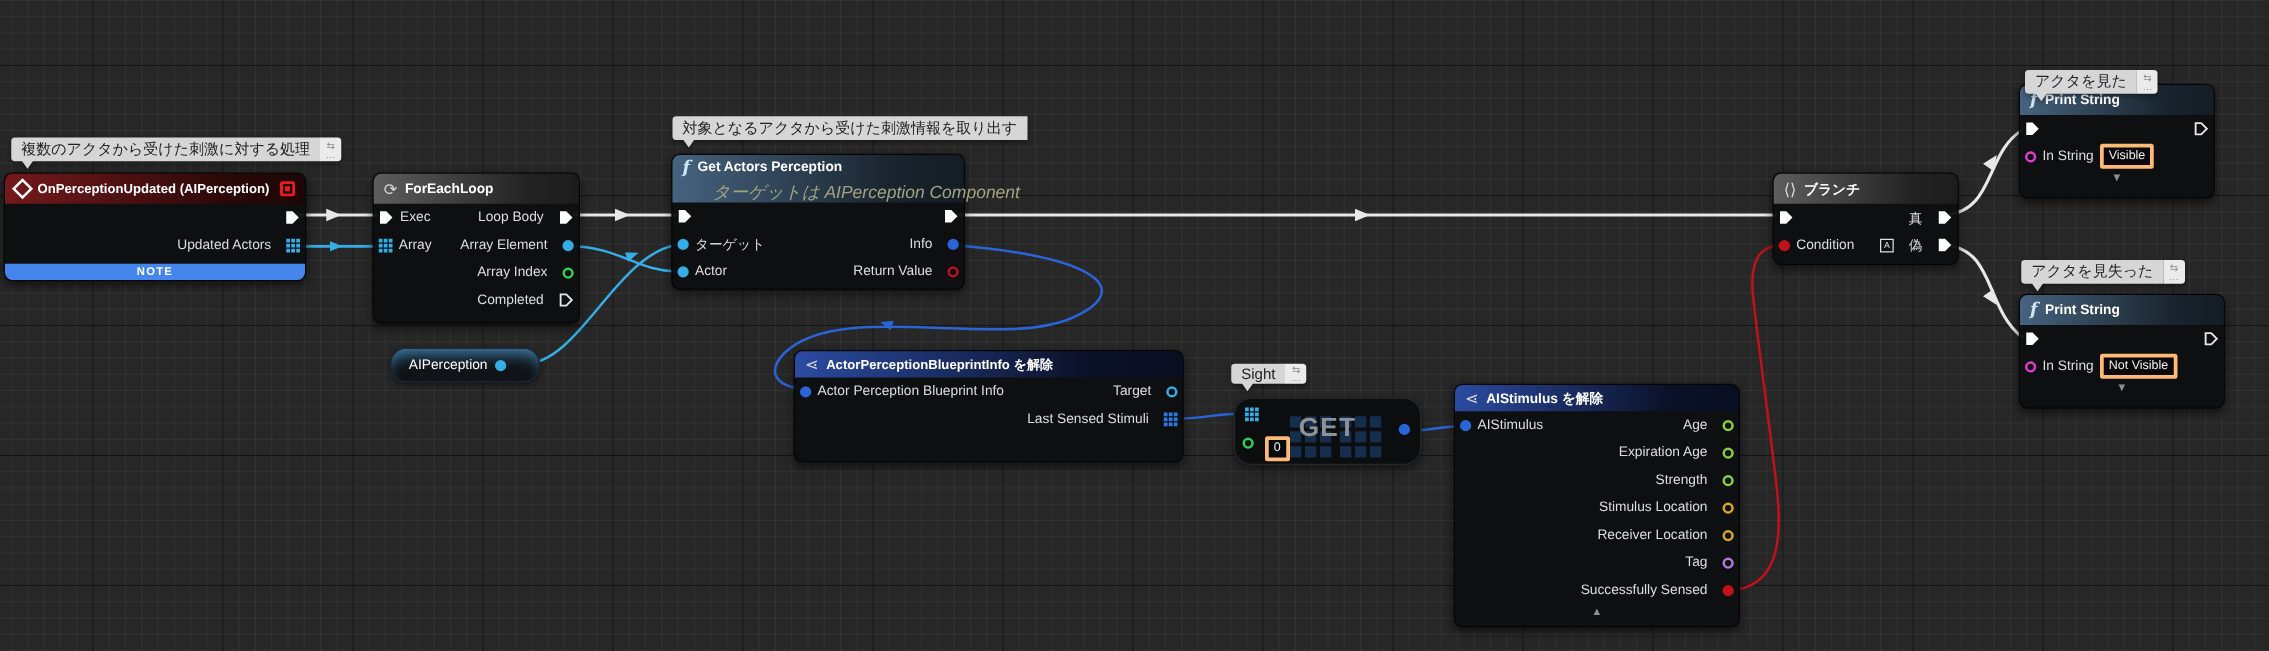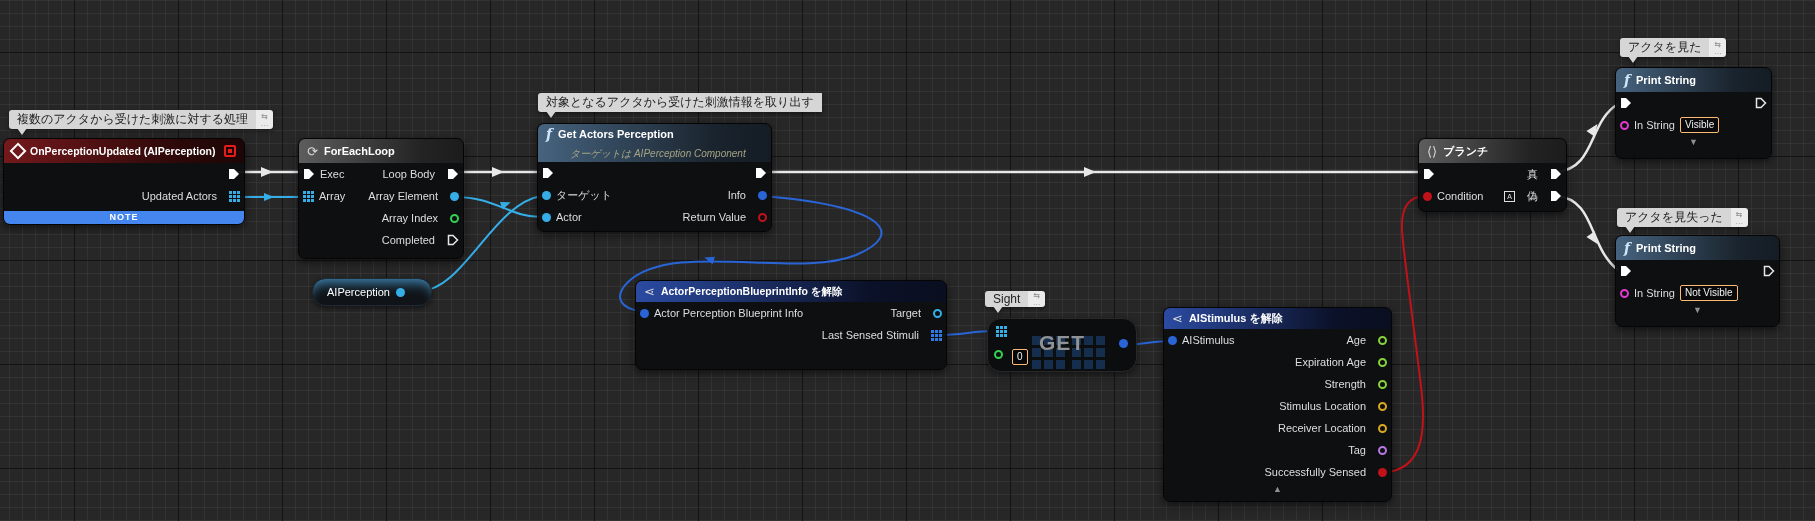--- a/index.html
+++ b/index.html
@@ -26,42 +26,42 @@
   .hdr{
     height:24px;border-radius:6px 6px 0 0;display:flex;align-items:center;
     gap:6px;padding:0 8px;font-weight:bold;color:#fff;white-space:nowrap;
   }
   .hdr-event{background:linear-gradient(90deg,#74191c,#2a0808 75%,#1d0606);}
   .hdr-macro{background:linear-gradient(90deg,#5d5d5d,#232323 75%,#1c1c1c);}
   .hdr-func{background:linear-gradient(90deg,#46637f,#1a242e 75%,#141c24);}
   .hdr-struct{background:linear-gradient(90deg,#2b4ba2,#0b1128 75%,#090e20);}
   .hdr2{height:35px;align-items:flex-start;flex-wrap:wrap;padding-top:3px;}
   .hdr2 .tt{line-height:14px;text-align:center;}
-  .subtitle{font-weight:normal;font-style:italic;color:#a3a383;font-size:10px;line-height:11px;width:100%;padding-left:24px;margin-top:-3px;}
+  .subtitle{font-weight:normal;font-style:italic;color:#a3a383;font-size:14px;line-height:11px;width:100%;padding-left:24px;margin-top:-3px;}
   .row{display:flex;align-items:center;justify-content:space-between;height:22px;padding:0 6px;white-space:nowrap;}
   .pl,.pr{display:flex;align-items:center;gap:5px;}
   .pl{margin-left:-2px;} .pr{margin-left:auto;margin-right:-2px;gap:12px;}
   .lbl{color:#dedede;}
   
   .fpin{width:9px;height:9px;border-radius:50%;display:inline-block;}
   .hpin{width:5px;height:5px;border:2px solid;border-radius:50%;display:inline-block;background:transparent;}
   .c-cyan{background:#35aee8;} .b-cyan{border-color:#35aee8;}
   .c-blue{background:#2a65d8;}
   .c-red{background:#c01218;} .b-red{border-color:#c01218;}
   .b-green{border-color:#33d153;}
   .b-lime{border-color:#86d23c;}
   .b-yellow{border-color:#d9a722;}
   .b-purple{border-color:#b678e2;}
   .b-magenta{border-color:#e03ad0;}
   .gwrap{width:11px;height:11px;display:inline-block;position:relative;}
   .gpin{position:absolute;left:0;top:0;width:3px;height:3px;}
   .gpin-cyan{background:#35aee8;box-shadow:4px 0 #35aee8,8px 0 #35aee8,0 4px #35aee8,4px 4px #35aee8,8px 4px #35aee8,0 8px #35aee8,4px 8px #35aee8,8px 8px #35aee8;}
   .gpin-blue{background:#2f7ae0;box-shadow:4px 0 #2f7ae0,8px 0 #2f7ae0,0 4px #2f7ae0,4px 4px #2f7ae0,8px 4px #2f7ae0,0 8px #2f7ae0,4px 8px #2f7ae0,8px 8px #2f7ae0;}
   .xpin{display:inline-flex;}
-  .valbox{border:1px solid #fdba74;border-radius:2px;background:rgba(0,0,0,.35);
+  .valbox{border:3px solid #fdba74;border-radius:2px;background:rgba(0,0,0,.35);
     color:#f0f0f0;font-size:10px;padding:0 4px;height:14px;line-height:14px;}
   .collapse{display:block;text-align:center;color:#8f8f8f;font-size:9px;height:14px;line-height:12px;}
   .note{height:13px;margin-top:4px;background:#4486ee;color:#fff;font-size:9px;font-weight:bold;
     text-align:center;line-height:13px;border-radius:0 0 6px 6px;letter-spacing:1px;}
   
   .ev-icon{width:8px;height:8px;border:2px solid #fff;transform:rotate(45deg);display:inline-block;}
   .delegate{width:8px;height:8px;border:2px solid #e81c1c;border-radius:2px;background:#e81c1c;
     box-shadow:inset 0 0 0 2px #200505;margin-left:auto;display:inline-block;}
   .f-icon{font-family:"DejaVu Serif","Liberation Serif",serif;font-style:italic;color:#cfe6fa;font-size:14px;font-weight:bold;line-height:14px;}
   .loop-icon,.branch-icon,.break-icon{color:#d8d8d8;font-weight:normal;font-size:13px;line-height:13px;}
@@ -442,21 +442,21 @@
 
 <div class="comment" style="left:985px;top:291px;">
   <span class="comment-body">Sight</span>
   <span class="comment-pin">
       <span>⇆</span>
       <span>…</span>
     </span>
   <span class="comment-tail"></span>
 </div>
 
-<div class="comment" style="left:1620px;top:38px;">
+<div class="comment" style="left:1620px;top:56px;">
   <span class="comment-body">アクタを見た</span>
   <span class="comment-pin">
       <span>⇆</span>
       <span>…</span>
     </span>
   <span class="comment-tail"></span>
 </div>
 
 <div class="comment" style="left:1617px;top:208px;">
   <span class="comment-body">アクタを見失った</span>

